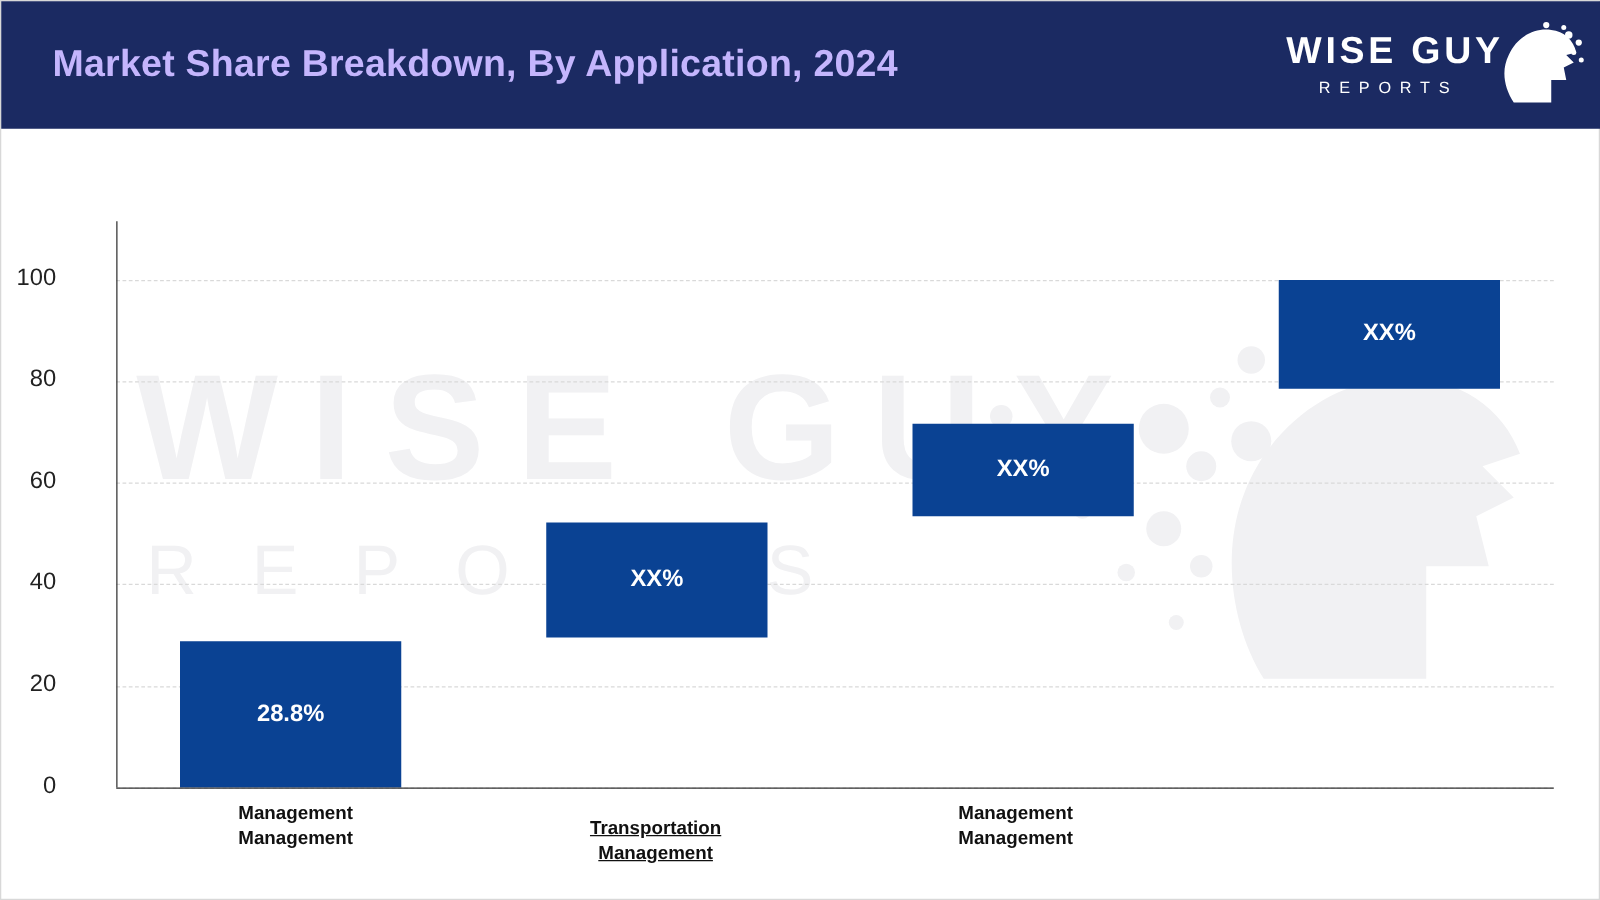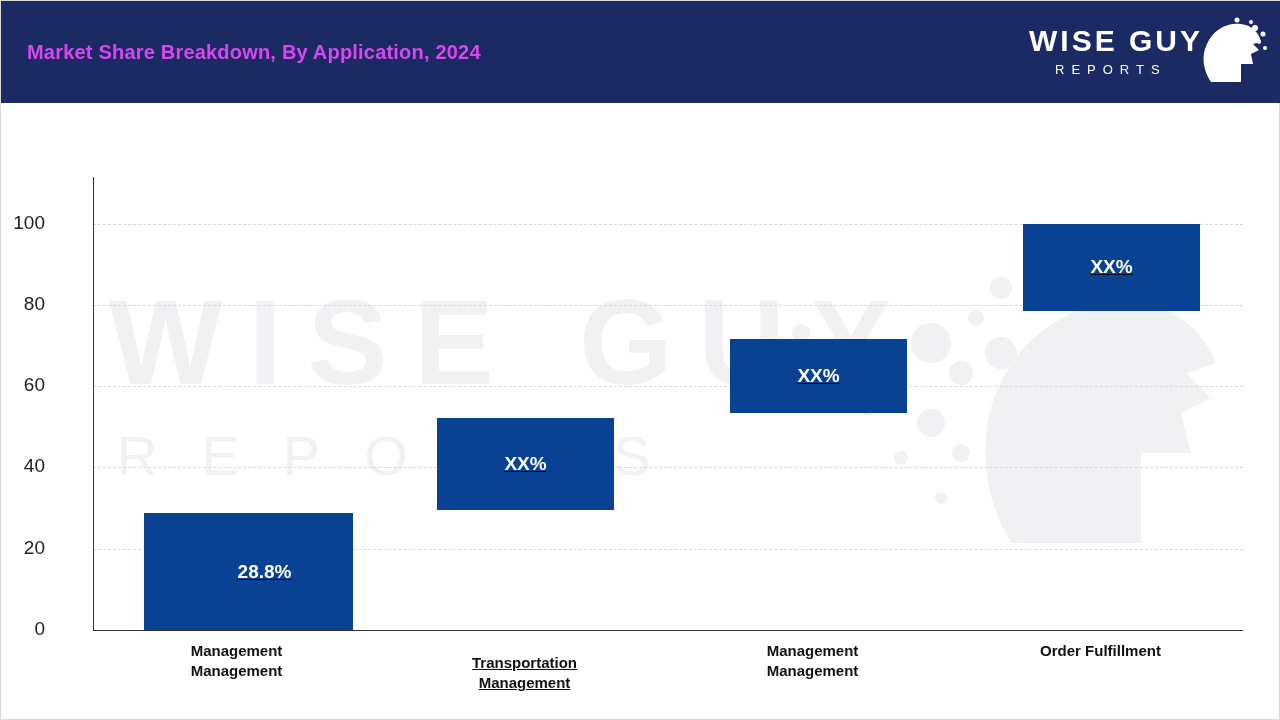--- a/index.html
+++ b/index.html
@@ -27,24 +27,24 @@
     position: absolute;
     left: 0; top: 0;
     width: 1280px;
     height: 102px;
     background: #1b2a62;
     display: flex;
     align-items: center;
     justify-content: space-between;
   }
   .header-title {
-    color: #d946ef;
-    font-size: 20px;
-    font-weight: bold;
-    padding-left: 26px;
+    color: #c4b5fd;
+    font-size: 30px;
+    font-weight: bold;
+    padding-left: 41px;
     letter-spacing: 0.2px;
     white-space: nowrap;
   }
   .logo-wrap {
     position: relative;
     width: 250px;
     height: 84px;
     margin-right: 8px;
     flex: 0 0 auto;
   }
@@ -151,21 +151,20 @@
     width: 60px;
     font-size: 19px;
     color: #222222;
   }
   .bar {
     position: absolute;
     background: #0a4293;
     display: flex;
     align-items: center;
     justify-content: center;
-    text-decoration: underline;
   }
   .bar-label {
     color: #ffffff;
     font-size: 19px;
     font-weight: bold;
   }
   .cat-label {
     position: absolute;
     text-align: center;
     font-size: 15px;
@@ -231,21 +230,21 @@
       <div class="gridline" style="top:121.8px"></div>
       <div class="gridline" style="top:40.5px"></div>
 
       <div class="ytick-label" style="top:435px">0</div>
       <div class="ytick-label" style="top:353.7px">20</div>
       <div class="ytick-label" style="top:272.4px">40</div>
       <div class="ytick-label" style="top:191.1px">60</div>
       <div class="ytick-label" style="top:109.8px">80</div>
       <div class="ytick-label" style="top:28.5px">100</div>
 
-      <div class="bar" style="left:51px; width:177px; top:330.0px; height:117.0px;padding-left:32px;">
+      <div class="bar" style="left:51px; width:177px; top:330.0px; height:117.0px;">
         <span class="bar-label">28.8%</span>
       </div>
       <div class="bar" style="left:344px; width:177px; top:235.0px; height:92.2px;">
         <span class="bar-label">XX%</span>
       </div>
       <div class="bar" style="left:637px; width:177px; top:156.4px; height:73.2px;">
         <span class="bar-label">XX%</span>
       </div>
       <div class="bar" style="left:930px; width:177px; top:40.5px; height:87.4px;">
         <span class="bar-label">XX%</span>
@@ -258,19 +257,16 @@
         <div>Management</div>
         <div>Management</div>
       </div>
       <div class="cat-label" style="left:288px; width:287px; top:470px;text-decoration:underline;">
         <div>Transportation</div>
         <div>Management</div>
       </div>
       <div class="cat-label" style="left:576px; width:287px; top:458px;">
         <div>Management</div>
         <div>Management</div>
-      </div>
-      <div class="cat-label" style="left:864px; width:287px; top:458px;">
-        <div>Order Fulfillment</div>
       </div>
     </div>
   </div>
 </div>
 
 </body></html>

